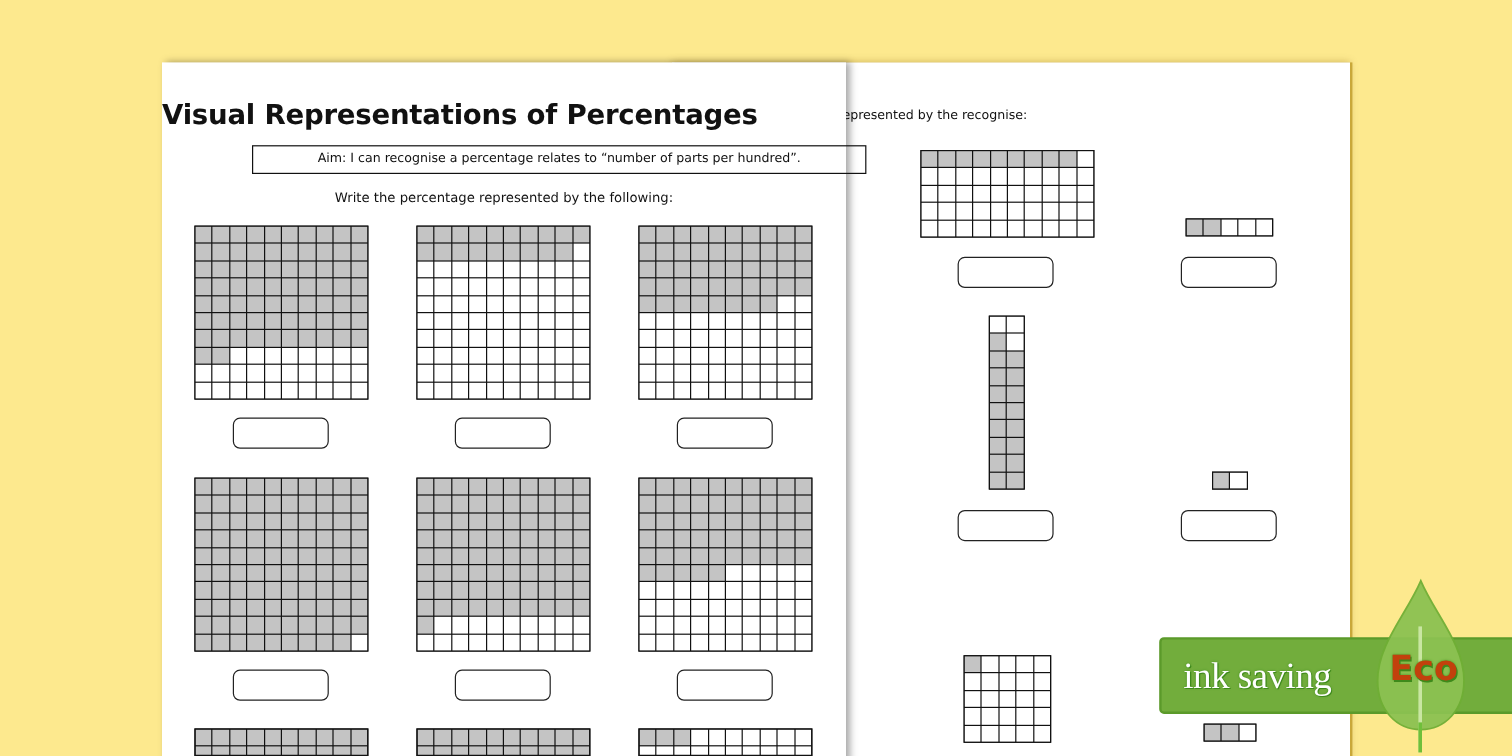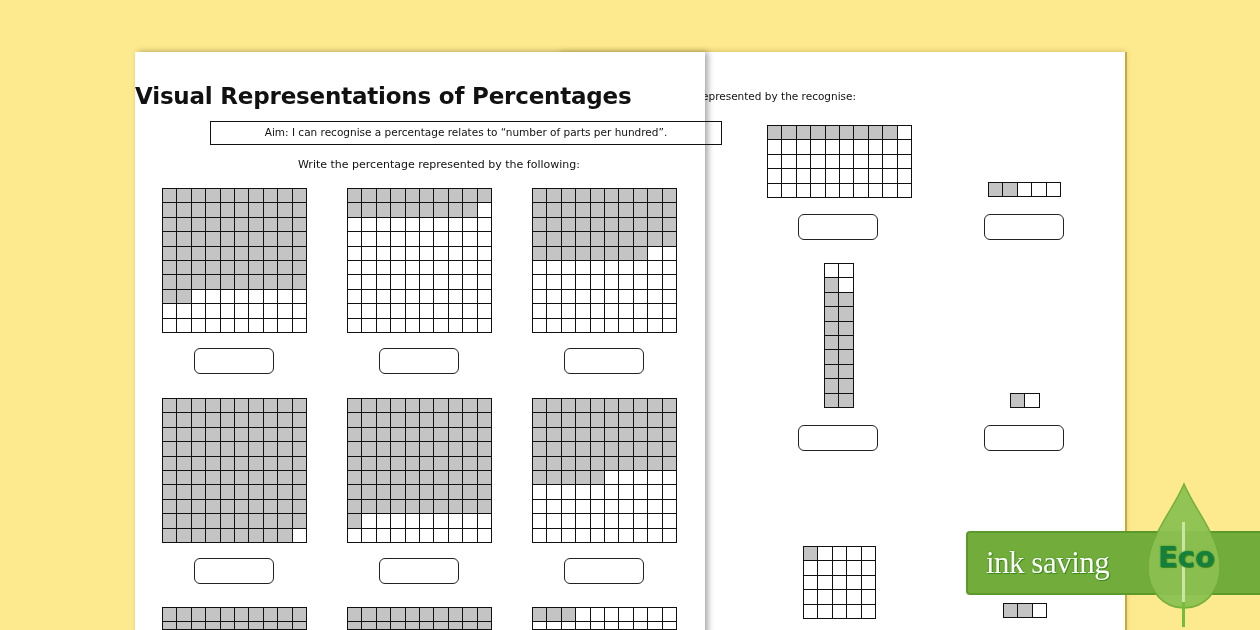--- a/index.html
+++ b/index.html
@@ -20,21 +20,21 @@
     font-family:"DejaVu Sans", sans-serif; font-weight:bold; font-size:23px; color:#111;
     letter-spacing:-0.2px;
   }
   .aim {
     position:absolute; left:27px; top:69px; width:512px; height:24px;
     border:1.5px solid #111; box-sizing:border-box;
     font-size:10.5px; text-align:center; line-height:21px; color:#111;margin-left:48px;
   }
   .instr {
     position:absolute; left:0; width:100%; top:106px; text-align:center;
-    font-size:11px; color:#111;padding-left:19px;
+    font-size:11px; color:#111;
   }
   .instr-right {
     position:absolute; left:142px; top:38px; font-size:10.5px; color:#111;
     white-space:nowrap;
   }
   .grid {
     position:absolute; display:grid; border:1.5px solid #111;
     box-sizing:border-box; background:#111; gap:1px;
   }
   .cell { background:#fff; }
@@ -51,21 +51,21 @@
   .eco-text {
     position:absolute; left:18px; top:12px; font-size:31px; color:#fff;
     font-family:Liberation Serif, serif;
     text-shadow: 0 0 2px #3f8a1c, 1px 1px 0 #3f8a1c;
     letter-spacing:-0.5px;
   }
   .leaf {
     position:absolute; left:1146px; top:482px; width:76px; height:150px; z-index:6;
   }
   .eco-label {
-    position:absolute; left:1158px; top:540px; font-size:29px; font-weight:bold; color:#15803d;
+    position:absolute; left:1158px; top:540px; font-size:29px; font-weight:bold; color:#c2410c;
     text-shadow: 0 0 2px #3f8a1c, 1px 1px 0 #3f8a1c; z-index:7;
   }
 </style>
 </head>
 <body>
 
 <div class="page" id="page-back">
   <div class="instr-right">epresented by the recognise:</div>
 </div>
 

